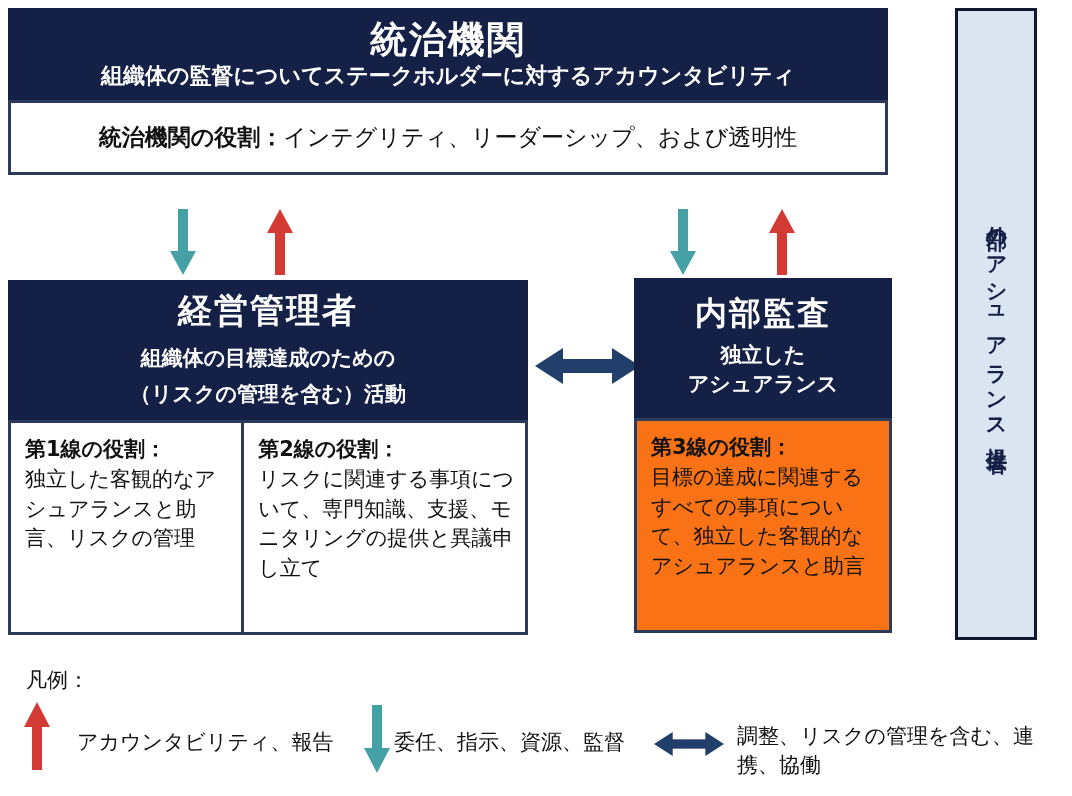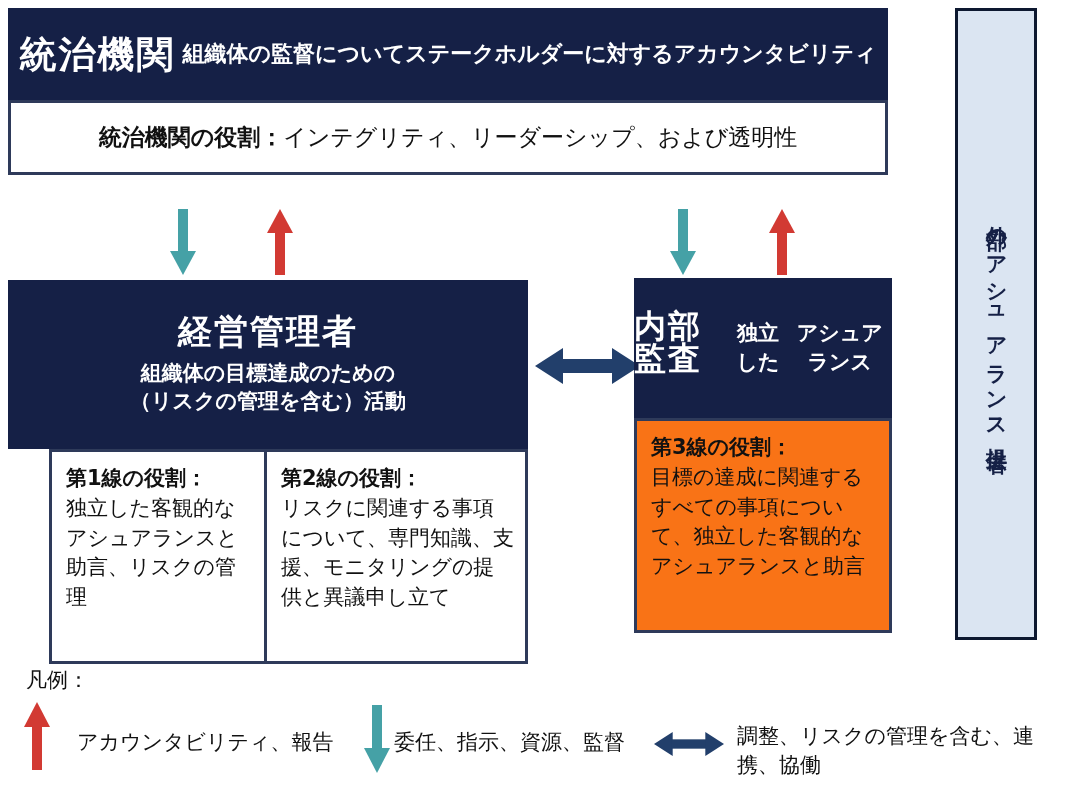--- a/index.html
+++ b/index.html
@@ -2,43 +2,43 @@
 <html><head>
 <meta charset="utf-8">
 <style>
   html,body{margin:0;padding:0;background:#ffffff;}
   body{font-family:"DejaVu Sans","Liberation Sans",sans-serif;}
   .canvas{position:relative;width:1072px;height:796px;background:#ffffff;overflow:hidden;}
 
   
   .gov-box{position:absolute;left:8px;top:8px;width:880px;}
   .gov-header{box-sizing:border-box;height:92px;background:#152046;color:#ffffff;
-    display:flex;flex-direction:row;align-items:center;justify-content:center;gap:7px;}
+    display:flex;flex-direction:column;align-items:center;justify-content:center;gap:7px;}
   .gov-title{font-size:37px;font-weight:bold;letter-spacing:2px;line-height:1;}
   .gov-subtitle{font-size:22px;font-weight:600;line-height:1;}
   .gov-role{box-sizing:border-box;height:75px;background:#ffffff;border:3px solid #2e3a5a;
     display:flex;align-items:center;justify-content:center;font-size:23px;color:#111111;}
   .gov-role .bold{font-weight:bold;}
 
   
   .mgmt-box{position:absolute;left:8px;top:280px;width:520px;}
-  .mgmt-header{box-sizing:border-box;height:169px;background:#152046;color:#ffffff;
-    display:flex;flex-direction:column;align-items:center;justify-content:center;gap:0;}
+  .mgmt-header{box-sizing:border-box;height:140px;background:#152046;color:#ffffff;
+    display:flex;flex-direction:column;align-items:center;justify-content:center;gap:7px;}
   .mgmt-title{font-size:34px;font-weight:bold;letter-spacing:2px;line-height:1.1;margin-bottom:8px;}
   .mgmt-sub{font-size:21px;font-weight:600;line-height:1.35;}
   .mgmt-cols{display:flex;}
   .role-cell{box-sizing:border-box;background:#ffffff;border:3px solid #2e3a5a;
-    height:215px;padding:12px 10px 10px 14px;font-size:21px;color:#111111;line-height:1.42;margin-left:41px;}
+    height:215px;padding:12px 10px 10px 14px;font-size:21px;color:#111111;line-height:1.42;}
   .cell-1{width:258px;}
   .cell-2{width:314px;margin-left:-3px;}
   .role-heading{font-weight:bold;}
 
   .audit-box{position:absolute;left:634px;top:278px;width:258px;}
   .audit-header{box-sizing:border-box;height:140px;background:#152046;color:#ffffff;
-    display:flex;flex-direction:row;align-items:center;justify-content:center;}
+    display:flex;flex-direction:column;align-items:center;justify-content:center;}
   .audit-title{font-size:32px;font-weight:bold;letter-spacing:2px;margin-bottom:12px;line-height:1;}
   .audit-sub{font-size:21px;font-weight:700;line-height:1.4;text-align:center;}
   .audit-cell{box-sizing:border-box;width:258px;height:215px;background:#f97316;border:3px solid #2e3a5a;
     padding:12px 8px 10px 14px;font-size:21px;color:#111111;line-height:1.42;}
 
   
   .external-box{position:absolute;left:955px;top:8px;width:82px;height:632px;box-sizing:border-box;
     background:#dbe5f2;border:3px solid #0d1830;display:flex;align-items:center;justify-content:center;}
   .external-label{writing-mode:vertical-rl;text-orientation:mixed;font-size:21px;font-weight:bold;
     color:#152046;letter-spacing:3px;line-height:1;}

